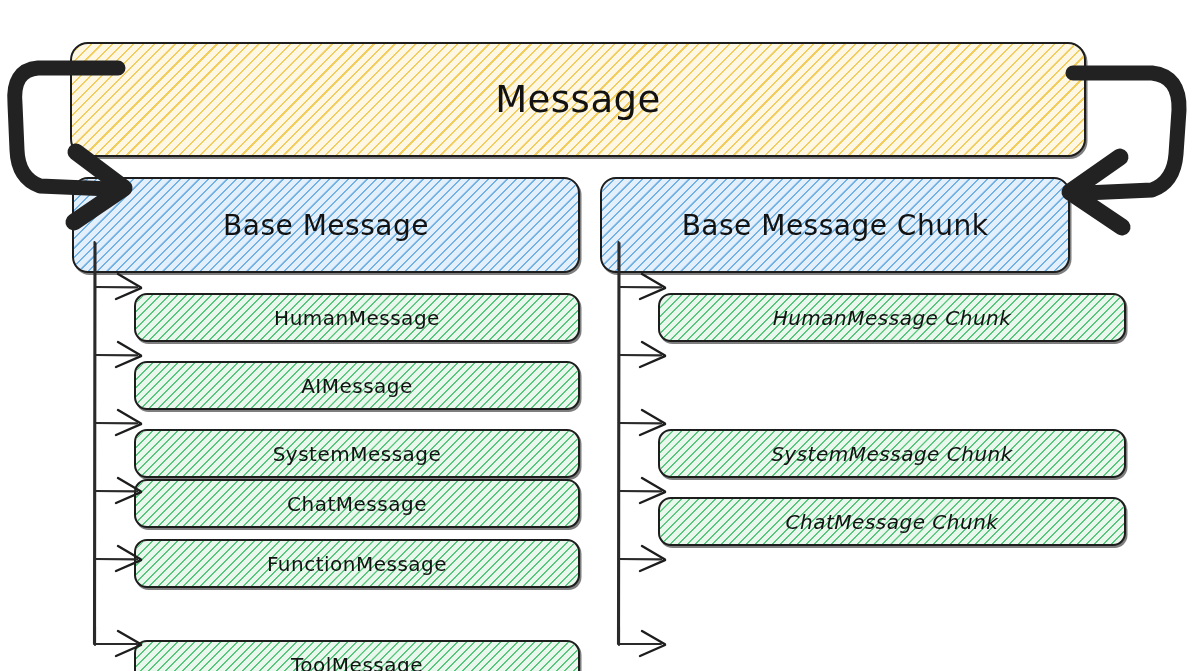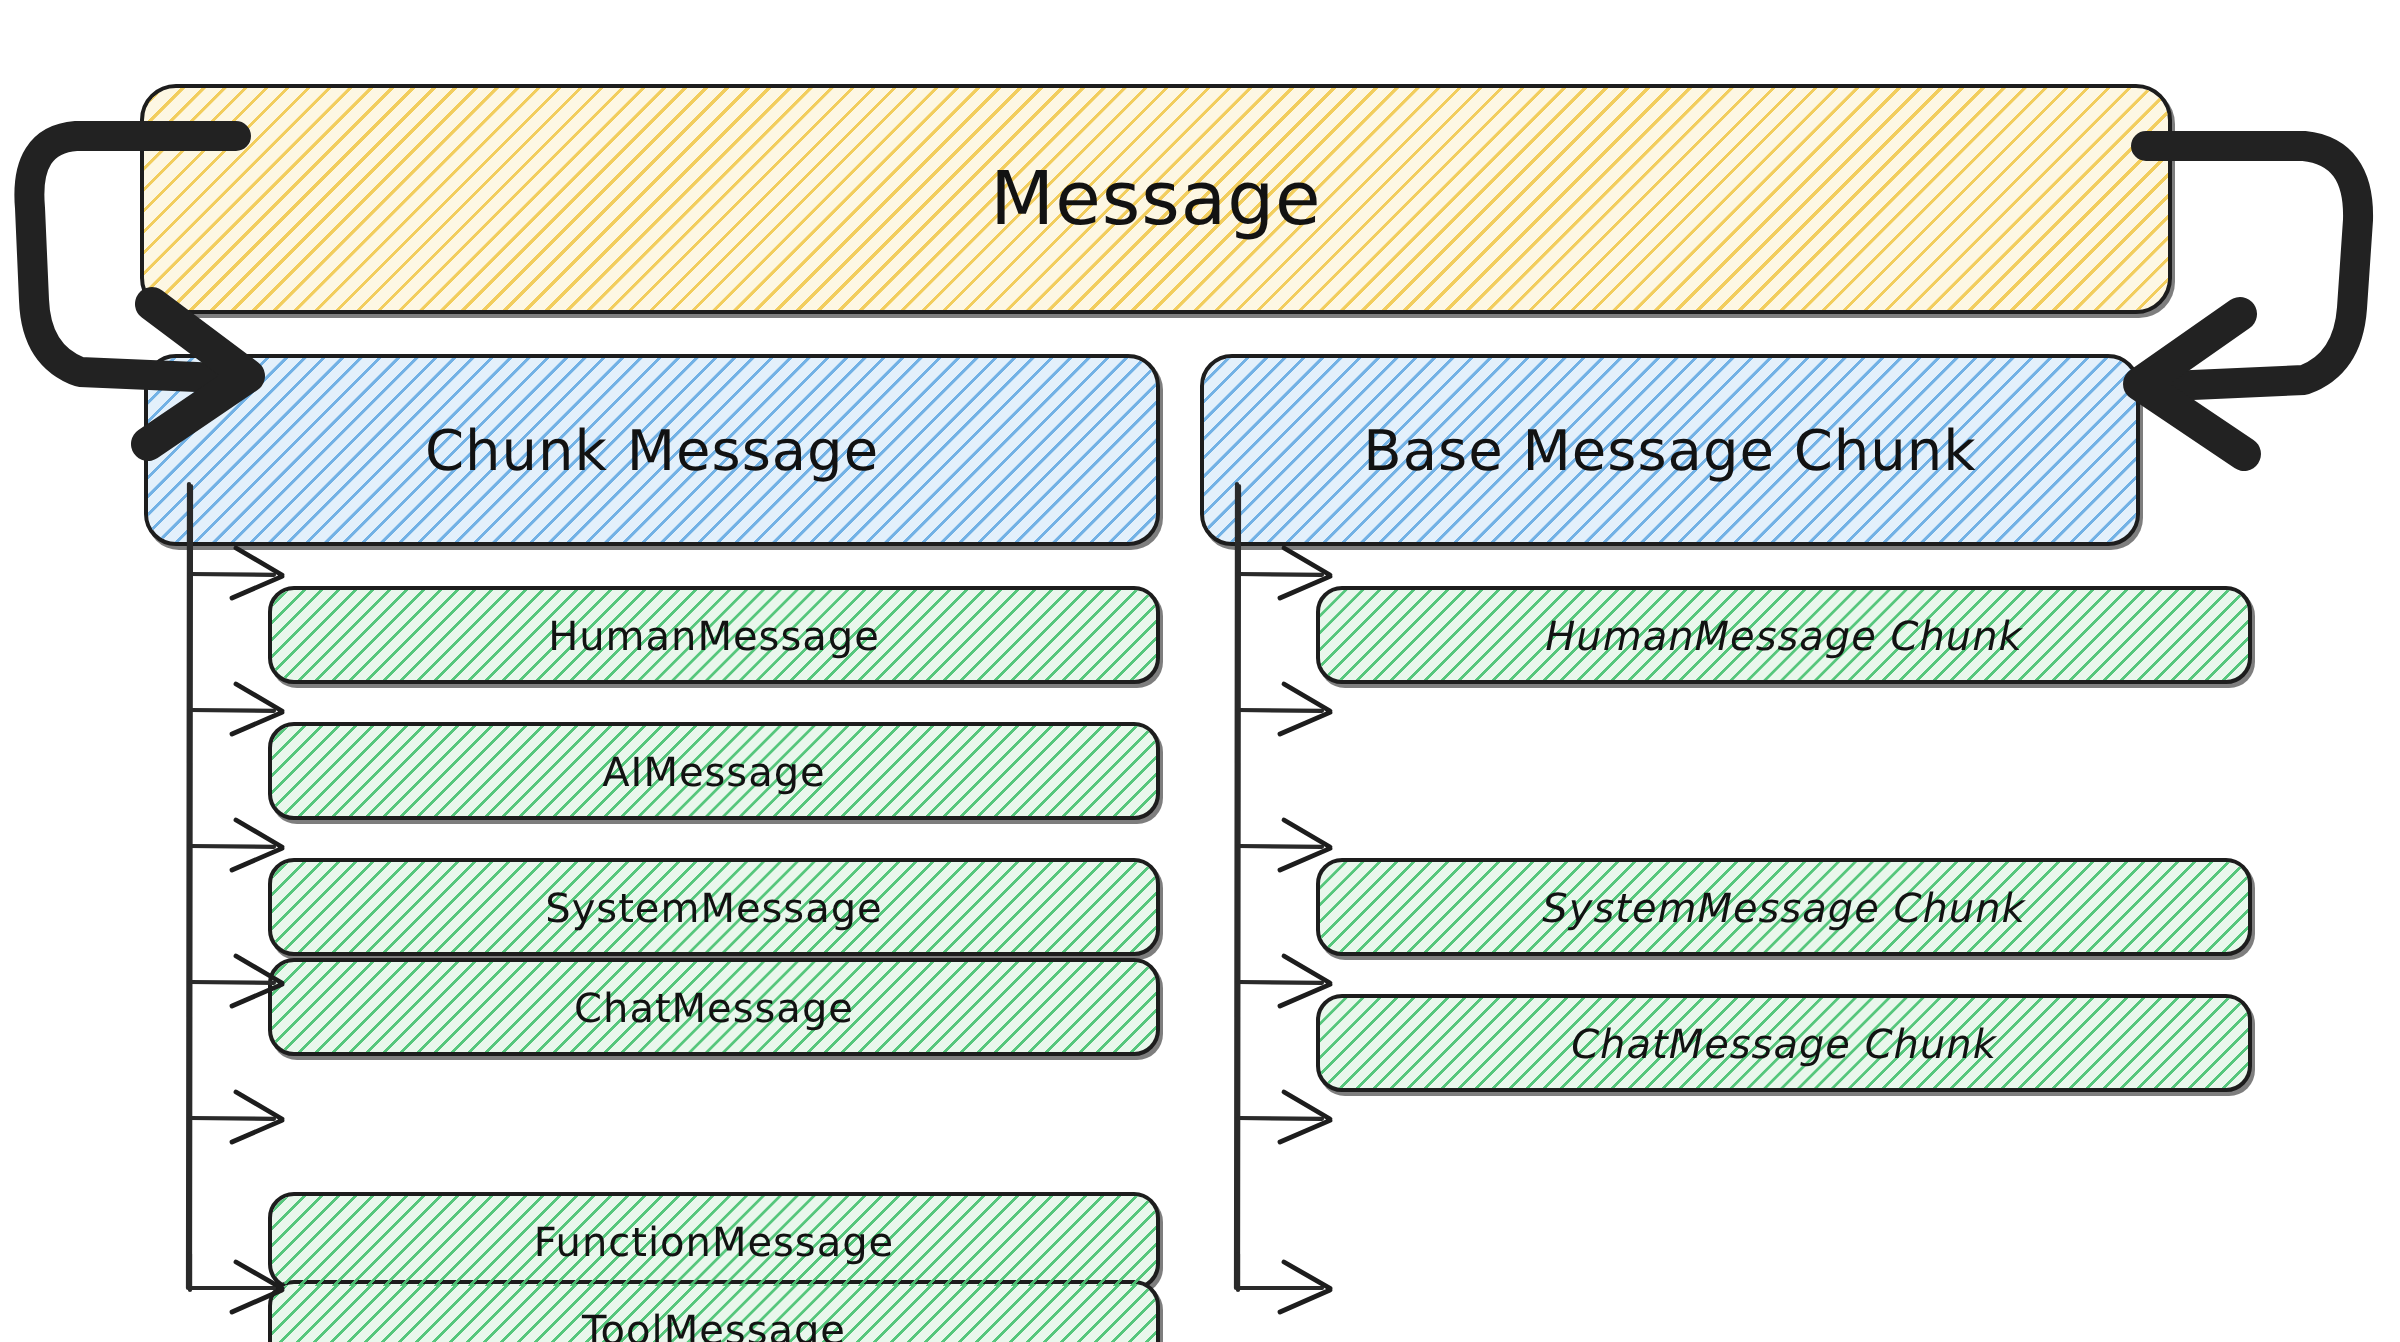--- a/index.html
+++ b/index.html
@@ -186,40 +186,40 @@
       <path d="M642,546 L665,559.5 M640,571 L665,560.2"></path>
       <path d="M642,631 L665,644.2 M640,656 L665,645"></path>
     </g>
   </svg>
 
   <div class="node root">
     <span class="label">Message</span>
   </div>
 
   <div class="node mid left">
-    <span class="label">Chunk Message</span>
+    <span class="label">Base Message</span>
   </div>
 
   <div class="node mid right">
     <span class="label">Base Message Chunk</span>
   </div>
 
   <div class="node leaf col-left" style="top:262px">
     <span class="label">HumanMessage</span>
   </div>
   <div class="node leaf col-left" style="top:330px">
     <span class="label">AIMessage</span>
   </div>
   <div class="node leaf col-left" style="top:398px">
     <span class="label">SystemMessage</span>
   </div>
   <div class="node leaf col-left" style="top:448px">
     <span class="label">ChatMessage</span>
   </div>
-  <div class="node leaf col-left" style="top:565px">
+  <div class="node leaf col-left" style="top:508px">
     <span class="label">FunctionMessage</span>
   </div>
   <div class="node leaf col-left" style="top:609px">
     <span class="label">ToolMessage</span>
   </div>
 
   <div class="node leaf col-right" style="top:262px">
     <span class="label">HumanMessage Chunk</span>
   </div>
   <div class="node leaf col-right" style="top:398px">

